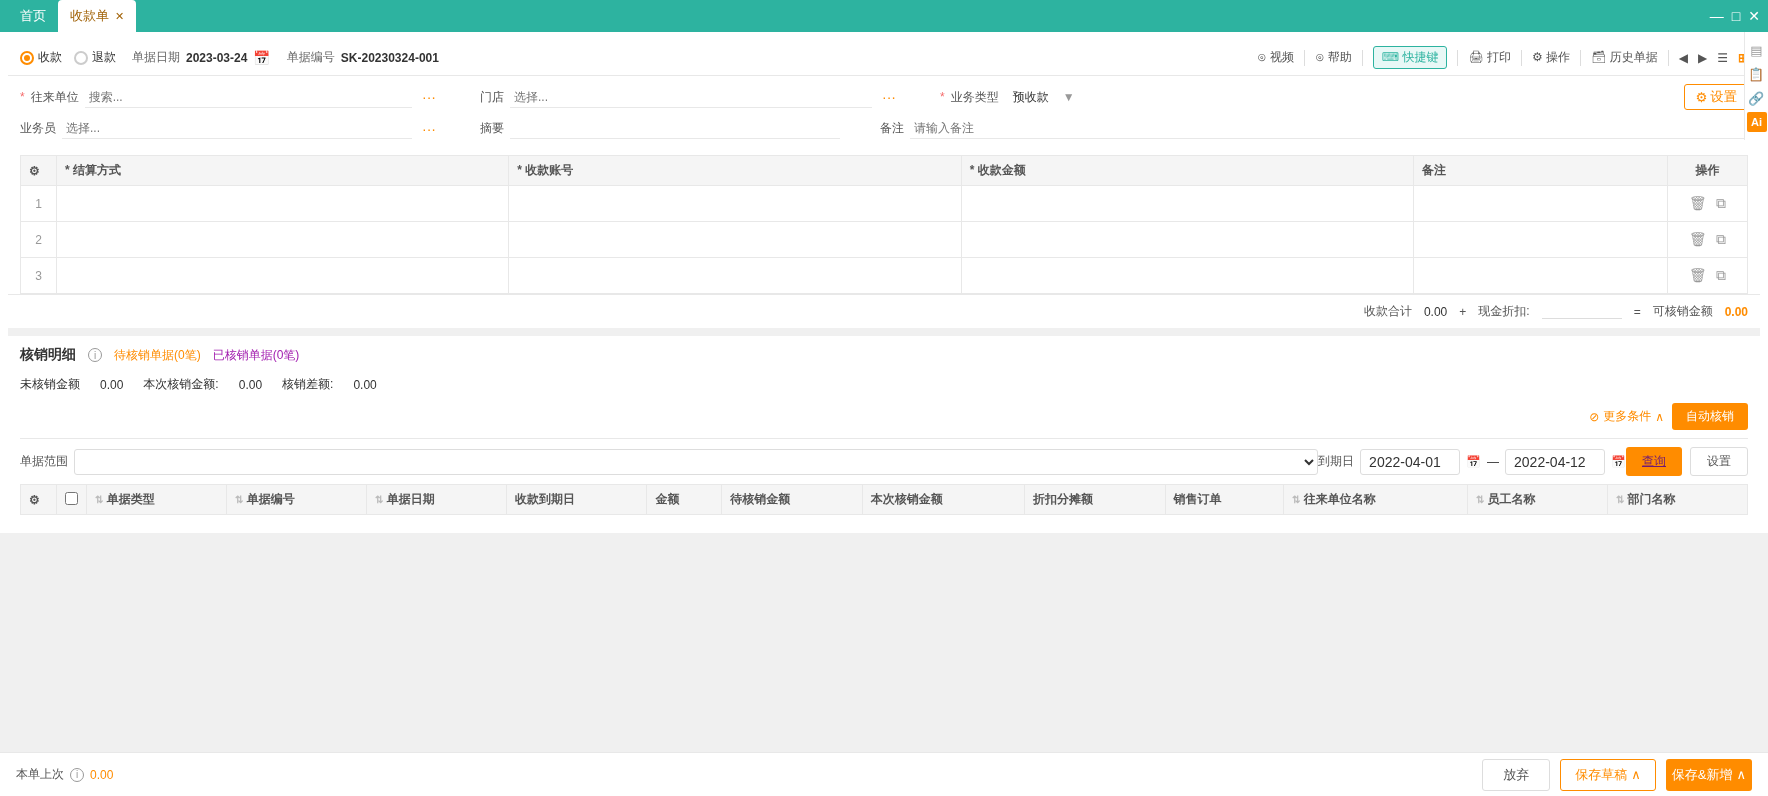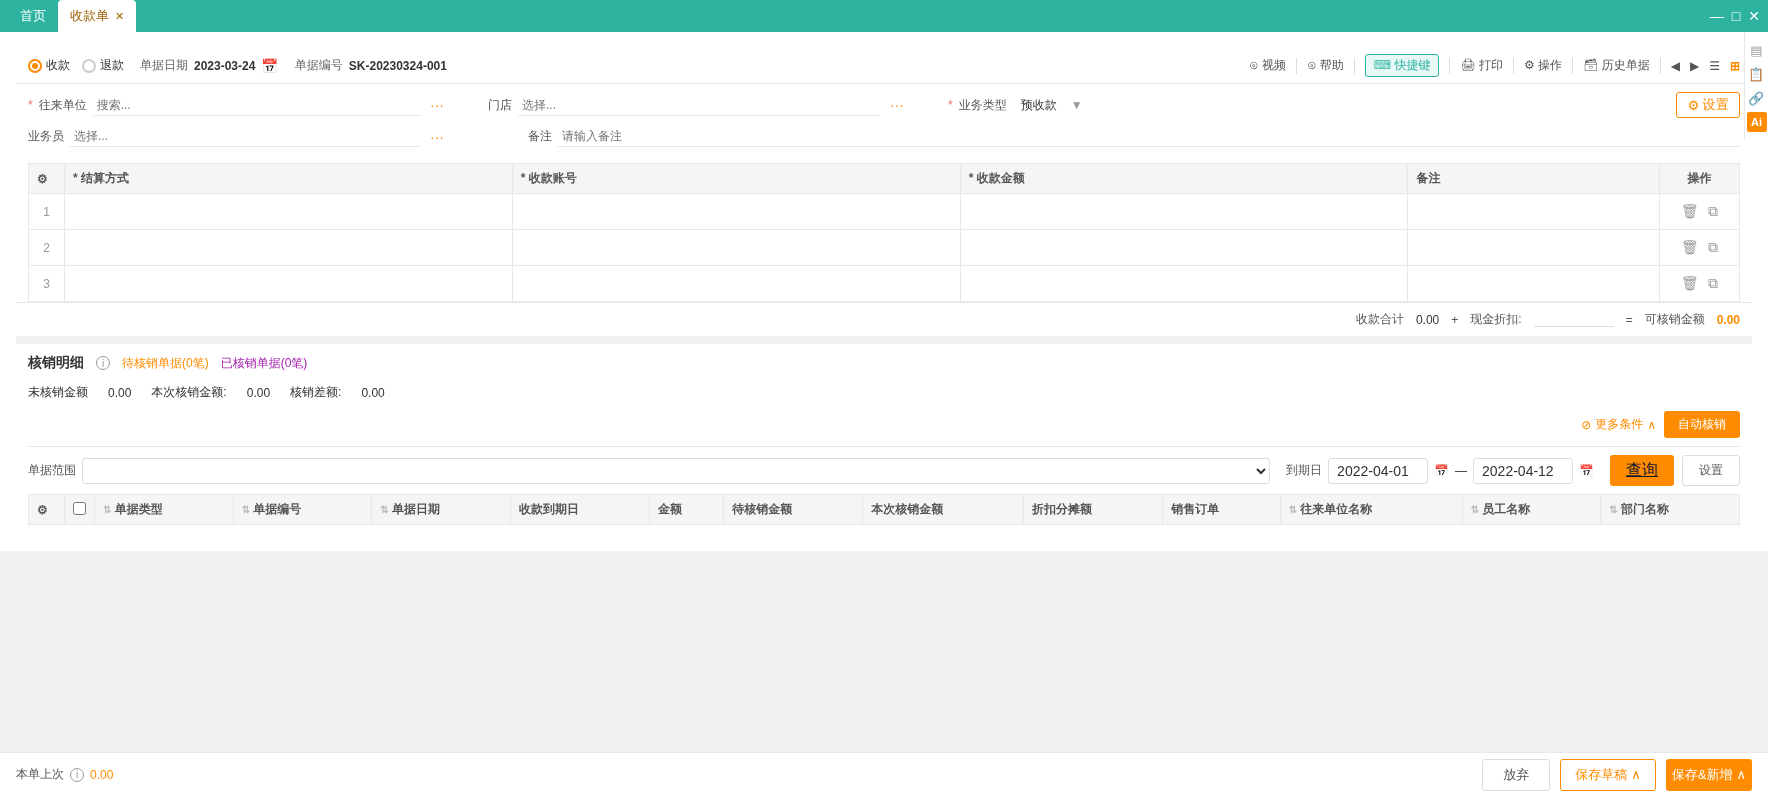--- a/index.html
+++ b/index.html
@@ -40,21 +40,21 @@
     .tab-bar-right span {
       color: #fff;
       cursor: pointer;
       font-size: 14px;
     }
 
     
     .main-container {
       background: #fff;
       margin: 0;
-      padding: 16px;
+      padding: 8px;
     }
 
     
     .toolbar-row {
       display: flex;
       align-items: center;
       padding: 6px 12px;
       border-bottom: 1px solid #e8e8e8;
       background: #fff;
       gap: 16px;
@@ -286,21 +286,20 @@
       padding: 5px 14px;
       border-radius: 3px;
       cursor: pointer;
       font-size: 12px;
     }
 
     
     .filter-row {
       display: flex;
       align-items: center;
-      gap: 16px;
       padding: 8px 0;
       border-top: 1px solid #e8e8e8;
     }
     .filter-field {
       display: flex; align-items: center; gap: 6px; flex: 1;
     }
     .filter-label { color: #555; white-space: nowrap; font-size: 12px; }
     .filter-select {
       flex: 1;
       border: 1px solid #ddd;
@@ -319,26 +318,26 @@
       border-radius: 3px;
       padding: 4px 8px;
       font-size: 14px;
       color: #333;
       background: #fff;
       width: 100px;
     }
     .date-icon { color: #999; cursor: pointer; }
     .query-btn {
       background: #ff8c00;
-      color: #0f172a;
+      color: #701a75;
       border: none;
       padding: 5px 16px;
       border-radius: 3px;
       cursor: pointer;
-      font-size: 16px;
+      font-size: 12px;
       text-decoration: underline;
     }
     .settings-btn2 {
       border: 1px solid #ddd;
       background: #fff;
       padding: 5px 16px;
       border-radius: 3px;
       cursor: pointer;
       font-size: 12px;
       color: #555;
@@ -520,20 +519,24 @@
         </button>
       </div>
     </div>
     <div class="form-row">
       <div class="form-field" style="max-width:420px;">
         <label>业务员</label>
         <input class="form-input" type="text" placeholder="选择..." style="">
         <span class="ellipsis-btn">···</span>
       </div>
       <div style="width:40px"></div>
+      <div class="form-field" style="max-width:360px;">
+        <label>摘要</label>
+        <input class="form-input" type="text" style="">
+      </div>
       <div style="width:40px"></div>
       <div class="form-field" style="flex:1;">
         <label>备注</label>
         <input class="form-input" type="text" placeholder="请输入备注" style="">
       </div>
     </div>
   </div>
 
   <div style="padding:0 12px 0 12px;background:#fff;">
     <table class="data-table">

